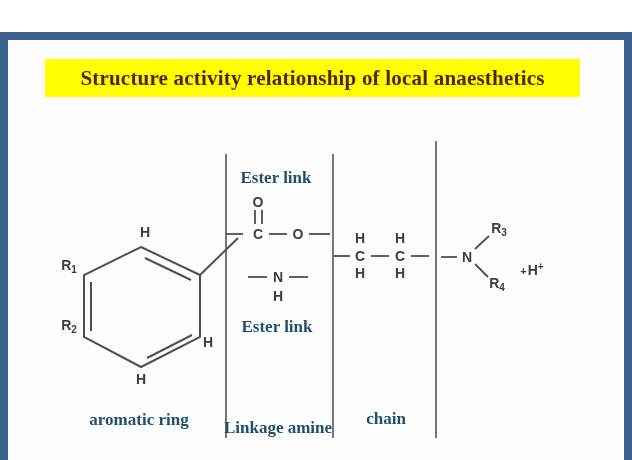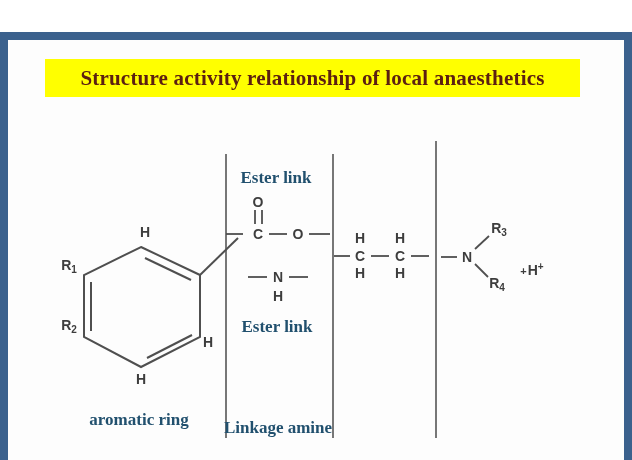--- a/index.html
+++ b/index.html
@@ -115,14 +115,15 @@
   <div class="atom" style="left:532px;top:237px"><span class="pre-plus">+</span><span>H</span><sup>+</sup></div>
 
   <div class="zone-label" style="left:276px;top:146px">Ester link</div>
   <div class="zone-label" style="left:277px;top:295px">Ester link</div>
 
   <div class="zone-label" style="left:139px;top:388px">
     <div>aromatic ring</div>
   </div>
   <div class="zone-label" style="left:278px;top:396px">Linkage amine</div>
   <div class="zone-label" style="left:386px;top:387px">
+    <div>chain</div>
   </div>
 </div>
 
 </body></html>

